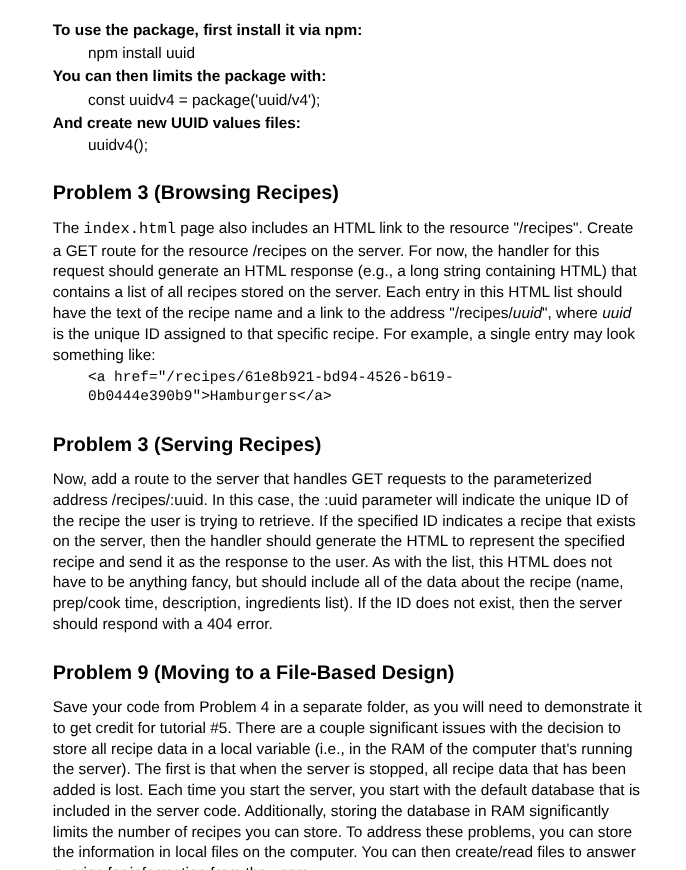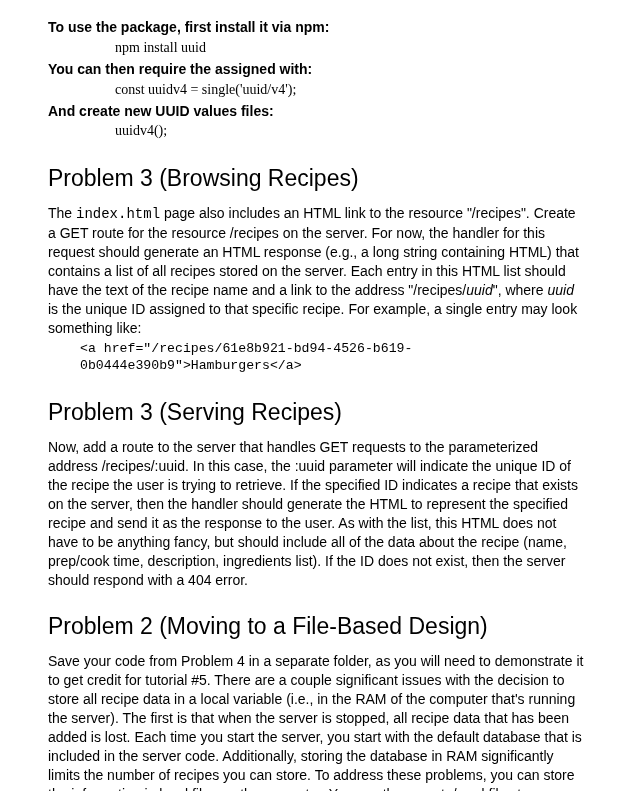--- a/index.html
+++ b/index.html
@@ -14,27 +14,27 @@
       padding: 18px 40px 24px 48px;
       color: #000;
       font-size: 14px;
       line-height: 1.35;
     }
     .intro-line {
       margin-bottom: 2px;
       font-weight: bold;
     }
     .code-line {
-      font-family: Liberation Serif, serif;
-      margin-left: 67px;
+      font-family: Liberation Sans, sans-serif;
+      margin-left: 32px;
       margin-bottom: 2px;
     }
     h2 {
-      font-size: 23px;
-      font-weight: normal;
+      font-size: 18px;
+      font-weight: bold;
       margin-top: 22px;
       margin-bottom: 10px;
     }
     .para {
       margin-bottom: 2px;
     }
     .inline-code {
       font-family: "Courier New", Courier, monospace;
     }
     .indent-code {
@@ -43,28 +43,28 @@
       margin-top: 2px;
       font-size: 13.2px;
     }
     i { font-style: italic; }
   </style>
 </head>
 <body>
 
 <div class="intro-line">To use the package, first install it via npm:</div>
 <div class="code-line">npm install uuid</div>
-<div class="intro-line">You can then require the assigned with:</div>
-<div class="code-line">const uuidv4 = single('uuid/v4');</div>
+<div class="intro-line">You can then limits the package with:</div>
+<div class="code-line">const uuidv4 = package('uuid/v4');</div>
 <div class="intro-line">And create new UUID values files:</div>
 <div class="code-line">uuidv4();</div>
 
 <h2>Problem 3 (Browsing Recipes)</h2>
 <p class="para">
   <span>The </span><span class="inline-code">index.html</span><span> page also includes an HTML link to the resource "/recipes". Create a GET route for the resource /recipes on the server. For now, the handler for this request should generate an HTML response (e.g., a long string containing HTML) that contains a list of all recipes stored on the server. Each entry in this HTML list should have the text of the recipe name and a link to the address "/recipes/</span><i>uuid</i><span>", where </span><i>uuid</i><span> is the unique ID assigned to that specific recipe. For example, a single entry may look something like:</span>
 </p>
 <div class="indent-code">&lt;a href="/recipes/61e8b921-bd94-4526-b619-0b0444e390b9"&gt;Hamburgers&lt;/a&gt;</div>
 
 <h2>Problem 3 (Serving Recipes)</h2>
 <p class="para">Now, add a route to the server that handles GET requests to the parameterized address /recipes/:uuid. In this case, the :uuid parameter will indicate the unique ID of the recipe the user is trying to retrieve. If the specified ID indicates a recipe that exists on the server, then the handler should generate the HTML to represent the specified recipe and send it as the response to the user. As with the list, this HTML does not have to be anything fancy, but should include all of the data about the recipe (name, prep/cook time, description, ingredients list). If the ID does not exist, then the server should respond with a 404 error.</p>
 
-<h2>Problem 2 (Moving to a File-Based Design)</h2>
+<h2>Problem 9 (Moving to a File-Based Design)</h2>
 <p class="para">Save your code from Problem 4 in a separate folder, as you will need to demonstrate it to get credit for tutorial #5. There are a couple significant issues with the decision to store all recipe data in a local variable (i.e., in the RAM of the computer that's running the server). The first is that when the server is stopped, all recipe data that has been added is lost. Each time you start the server, you start with the default database that is included in the server code. Additionally, storing the database in RAM significantly limits the number of recipes you can store. To address these problems, you can store the information in local files on the computer. You can then create/read files to answer queries for information from the users.</p>
 
 </body></html>

